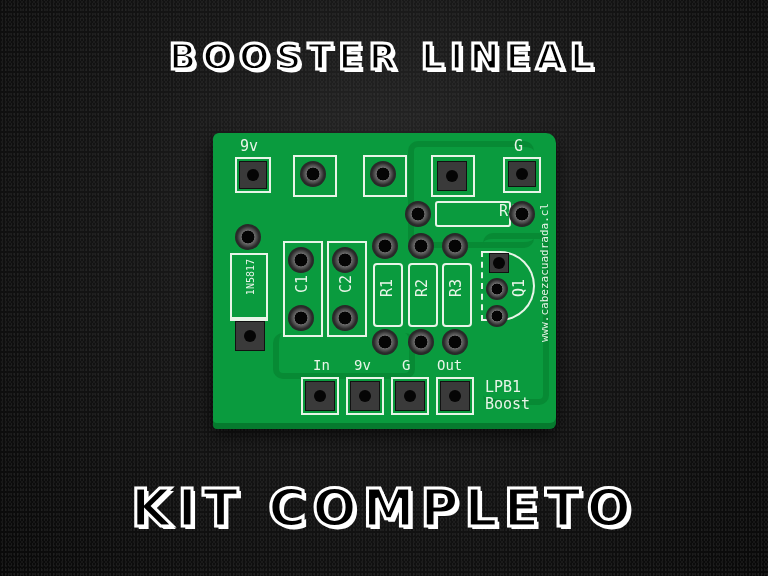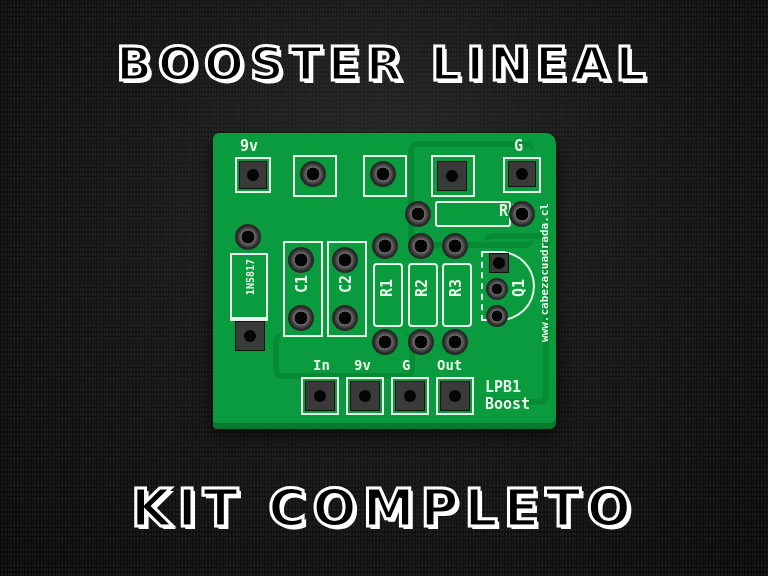--- a/index.html
+++ b/index.html
@@ -14,28 +14,28 @@
       radial-gradient(#3a3a3a 0.6px, transparent 0.8px);
     background-size:4px 4px, 3px 5px;
     background-position:0 0, 1px 2px;
   }
   .headline{position:absolute;left:0;width:768px;text-align:center;
     font-family:"DejaVu Sans",sans-serif;font-weight:bold;
     color:#000;letter-spacing:6px;
     -webkit-text-stroke:3px #fff;
     text-shadow:3px 3px 0 #fff;
     text-transform:uppercase;}
-  .title-top{top:36px;font-size:47px;text-align:center;}
+  .title-top{top:36px;font-size:36px;text-align:center;}
   .title-bottom{top:478px;font-size:52px;}
 
   .pcb{position:absolute;left:213px;top:133px;width:343px;height:290px;
     background:#0a9b3e;border-radius:6px 10px 6px 4px;
     box-shadow:0 6px 0 #067a2e, 0 10px 18px rgba(0,0,0,.7);}
   .pcb .trace{position:absolute;border:6px solid #078a34;border-radius:10px;}
-  .silk{position:absolute;color:#e8f5e8;font-family:"DejaVu Sans Mono",monospace;font-weight:bold;}
+  .silk{position:absolute;color:#e8f5e8;font-family:"DejaVu Sans Mono",monospace;font-weight:normal;}
   .box{position:absolute;border:2px solid #e8f5e8;}
   .pad{position:absolute;width:26px;height:26px;border-radius:50%;
     background:radial-gradient(circle, #050505 0 34%, #6b6b6b 36%, #2b2b2b 60%, #1a1a1a 100%);}
   .sqpad{position:absolute;background:#3a3a3a;border:1px solid #111;}
   .sqpad::after{content:"";position:absolute;left:50%;top:50%;width:12px;height:12px;margin:-6px 0 0 -6px;border-radius:50%;background:#050505;}
   .vtext{writing-mode:vertical-rl;transform:rotate(180deg);}
 </style>
 </head>
 <body>
 

